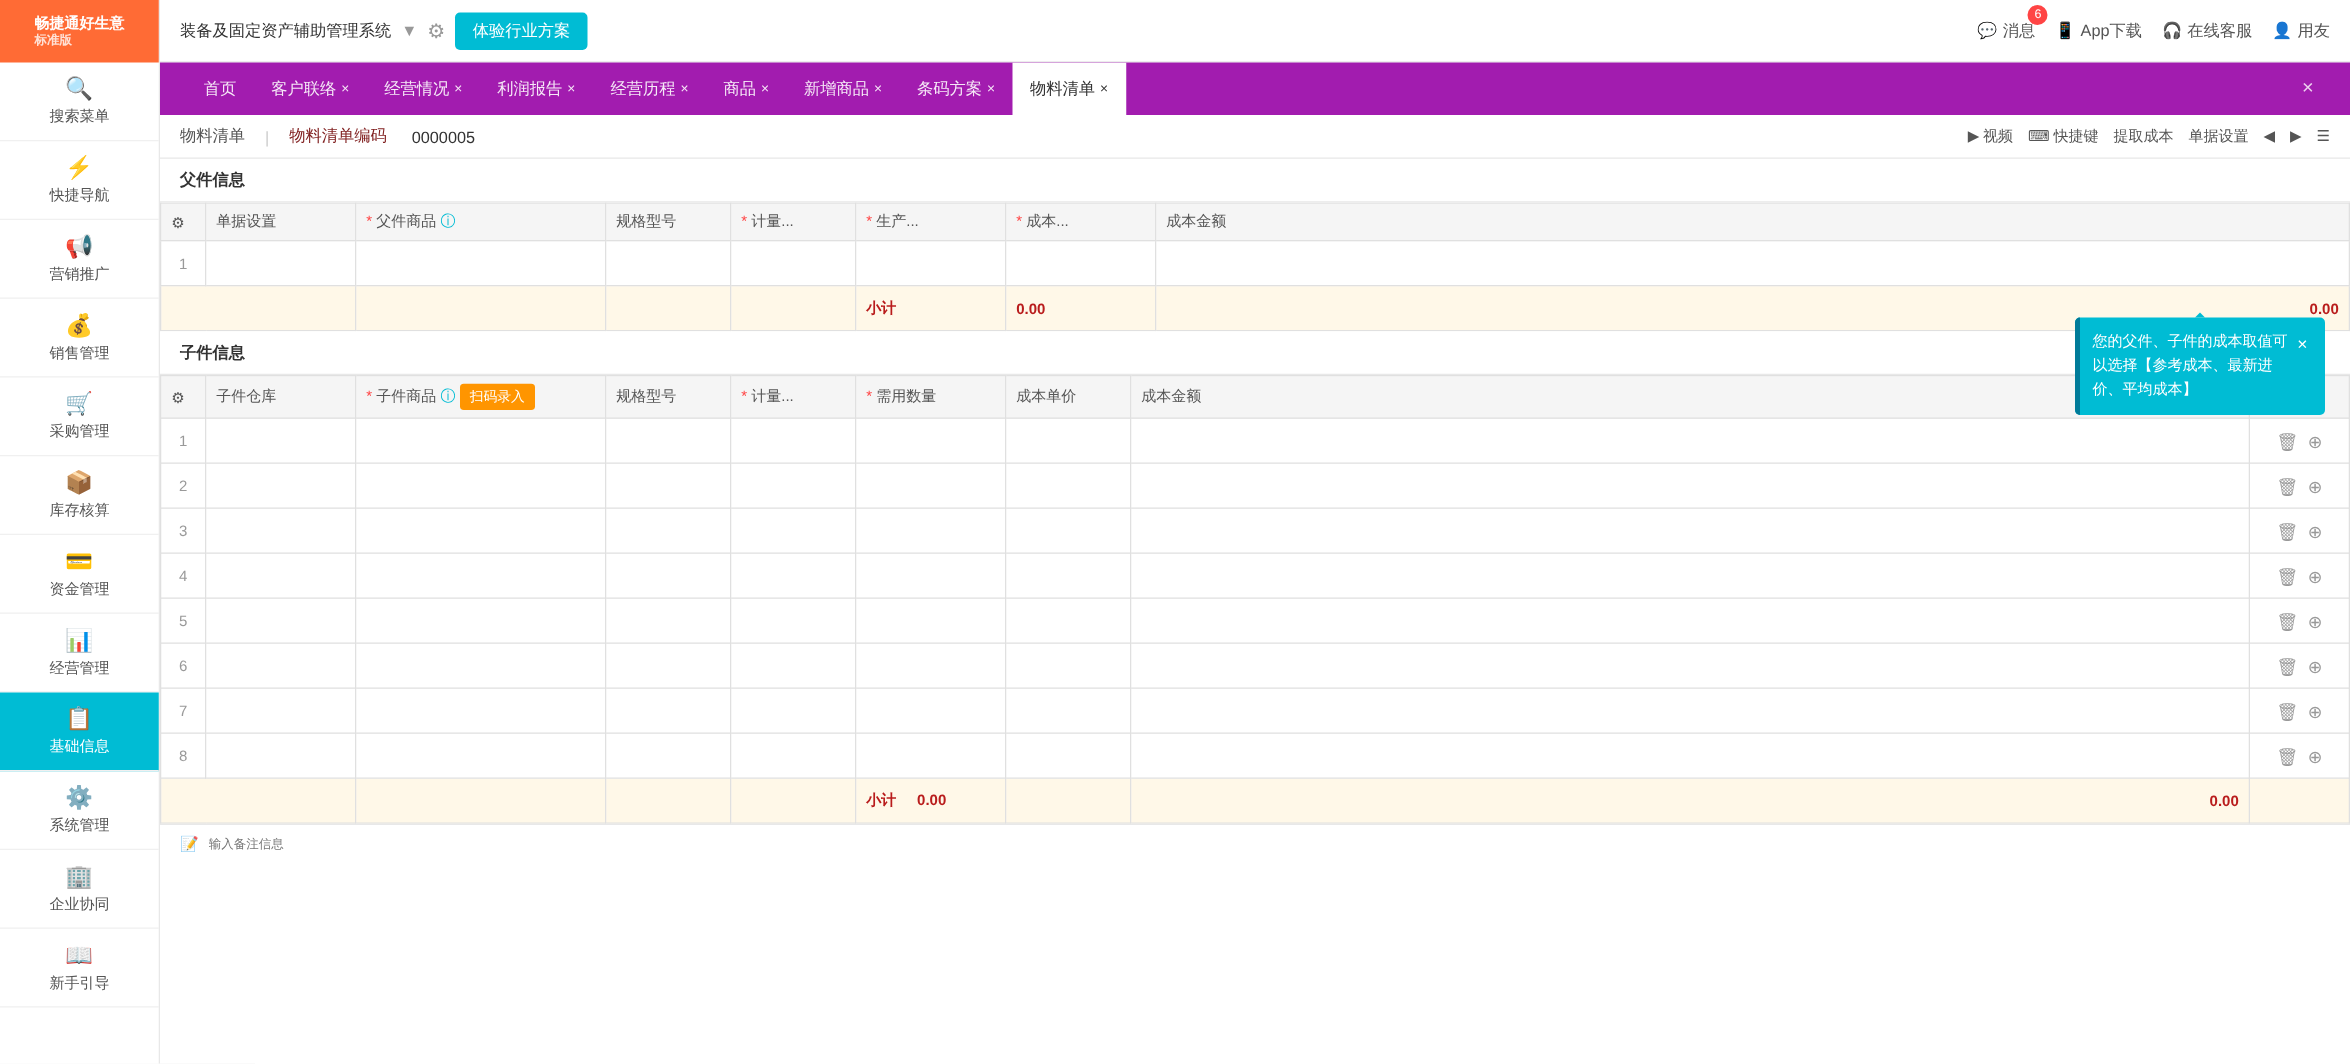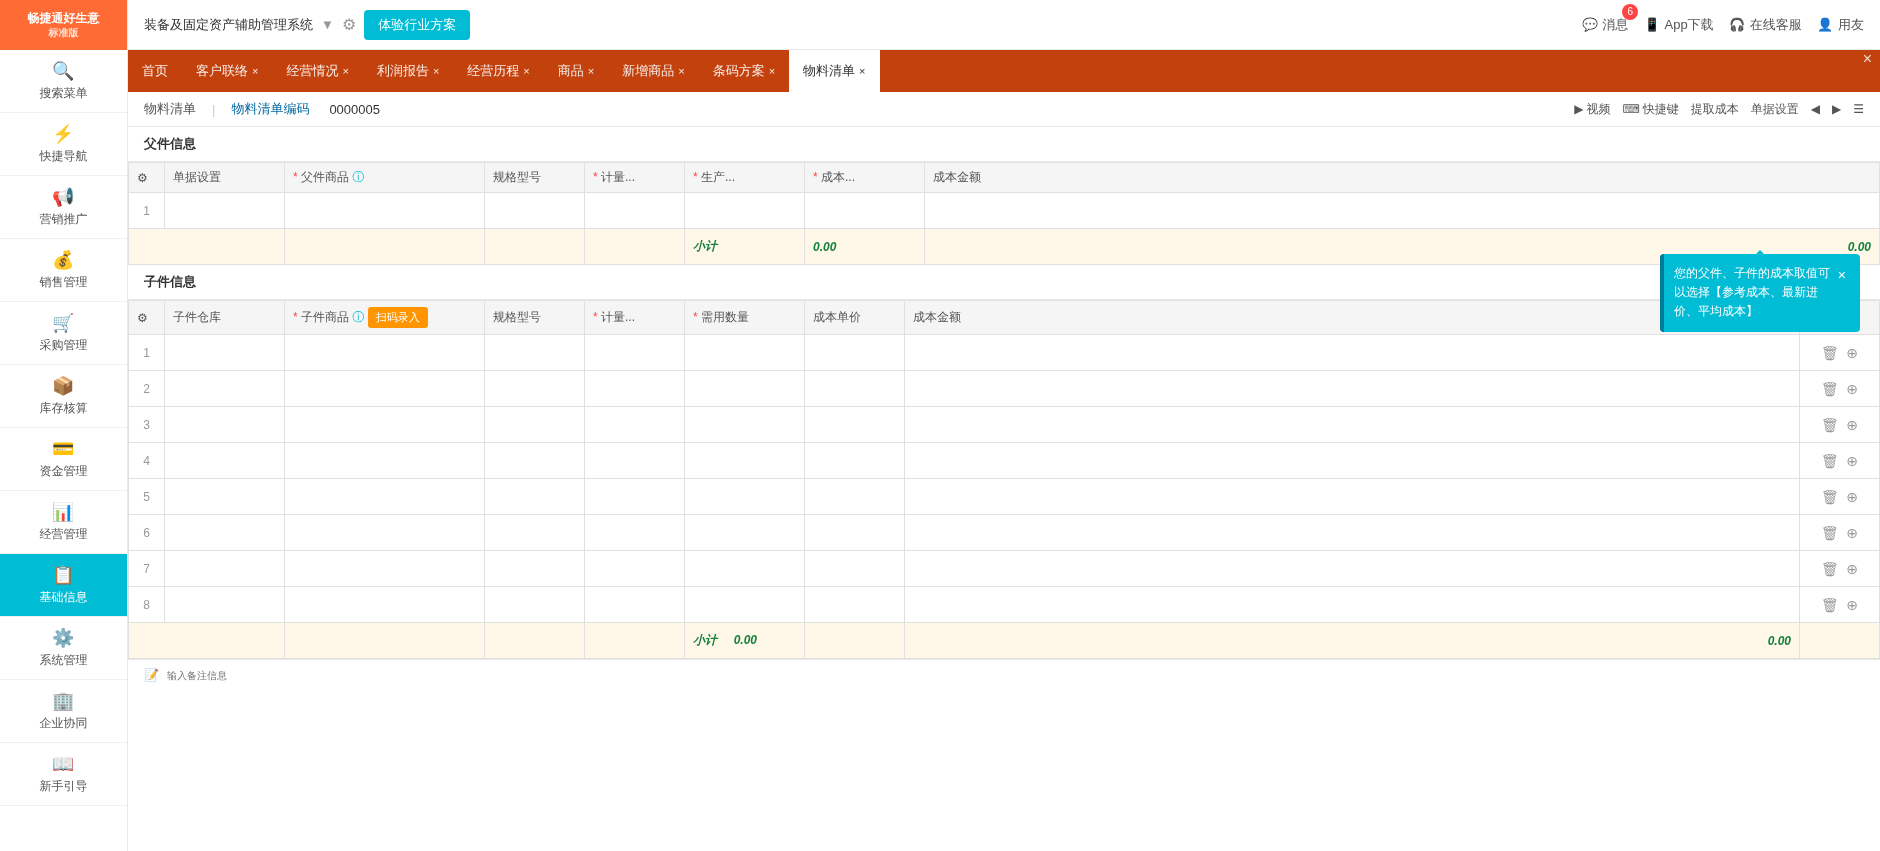--- a/index.html
+++ b/index.html
@@ -18,21 +18,21 @@
       background: #ff6b35;
       height: 50px;
       display: flex;
       align-items: center;
       justify-content: center;
       color: white;
       font-size: 13px;
       font-weight: bold;
       padding: 0 8px;
     }
-    .sidebar-logo .logo-text { font-size: 12px; line-height: 1.3; text-align: center; }
+    .sidebar-logo .logo-text { font-size: 12px; line-height: 1.3; text-align: left; }
     .sidebar-logo .logo-sub { font-size: 10px; color: rgba(255,255,255,0.8); }
     .sidebar-item {
       display: flex;
       flex-direction: column;
       align-items: center;
       padding: 10px 4px;
       cursor: pointer;
       color: #555;
       font-size: 12px;
       border-bottom: 1px solid #f0f0f0;
@@ -96,25 +96,25 @@
       font-size: 10px;
       display: flex;
       align-items: center;
       justify-content: center;
       margin-left: -8px;
       margin-top: -8px;
     }
 
     
     .nav-tabs {
-      background: #c2410c;
-      display: flex;
-      align-items: flex-start;
+      background: #a21caf;
+      display: flex;
+      align-items: center;
       height: 42px;
-      padding: 0 0;
+      padding: 0 21px;
       overflow-x: auto;
     }
     .nav-tab {
       display: flex;
       align-items: center;
       padding: 0 14px;
       height: 42px;
       color: rgba(255,255,255,0.9);
       cursor: pointer;
       font-size: 13px;
@@ -202,22 +202,21 @@
     .row-num {
       text-align: center;
       color: #999;
       padding: 4px 8px;
       font-size: 12px;
     }
     .subtotal-row td {
       background: #fff8e8;
       font-weight: 600;
       padding: 6px 8px;
-      color: #15803d;
-      font-style: italic;
+      color: #b91c1c;
     }
     .settings-icon { text-align: center; }
 
     
     .req { color: #ff4444; }
 
     
     .scan-btn {
       background: #ff9500;
       color: white;
@@ -437,21 +436,21 @@
       <span class="nav-tab-close-btn">×</span>
     </div>
     <div class="nav-close-all">×</div>
   </div>
 
   <div class="content-area">
 
     <div class="page-header">
       <span class="breadcrumb-item">物料清单</span>
       <span class="breadcrumb-sep">|</span>
-      <span style="font-size:13px;color:#0369a1;">物料清单编码</span>
+      <span style="font-size:13px;color:#7f1d1d;">物料清单编码</span>
       <span style="font-size:13px;color:#333;font-weight:500;margin-left:4px;">0000005</span>
       <div class="page-header-right">
         <span>
           <span>▶</span>
           <span>视频</span>
         </span>
         <span>
           <span>⌨</span>
           <span>快捷键</span>
         </span>

